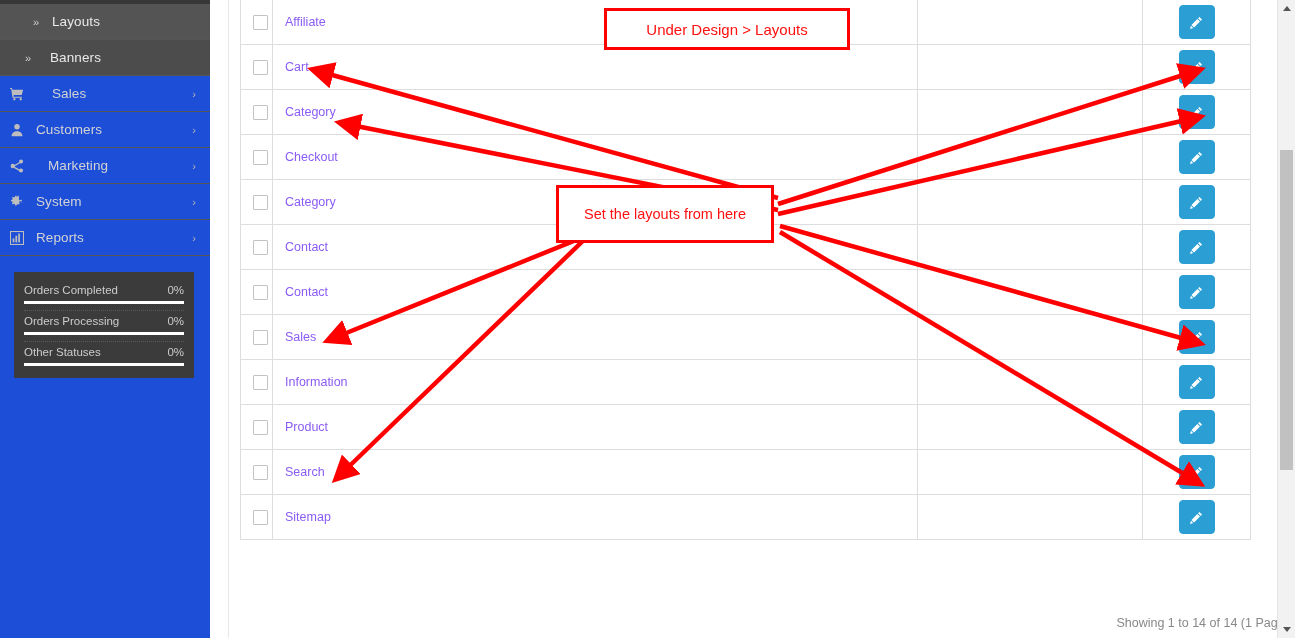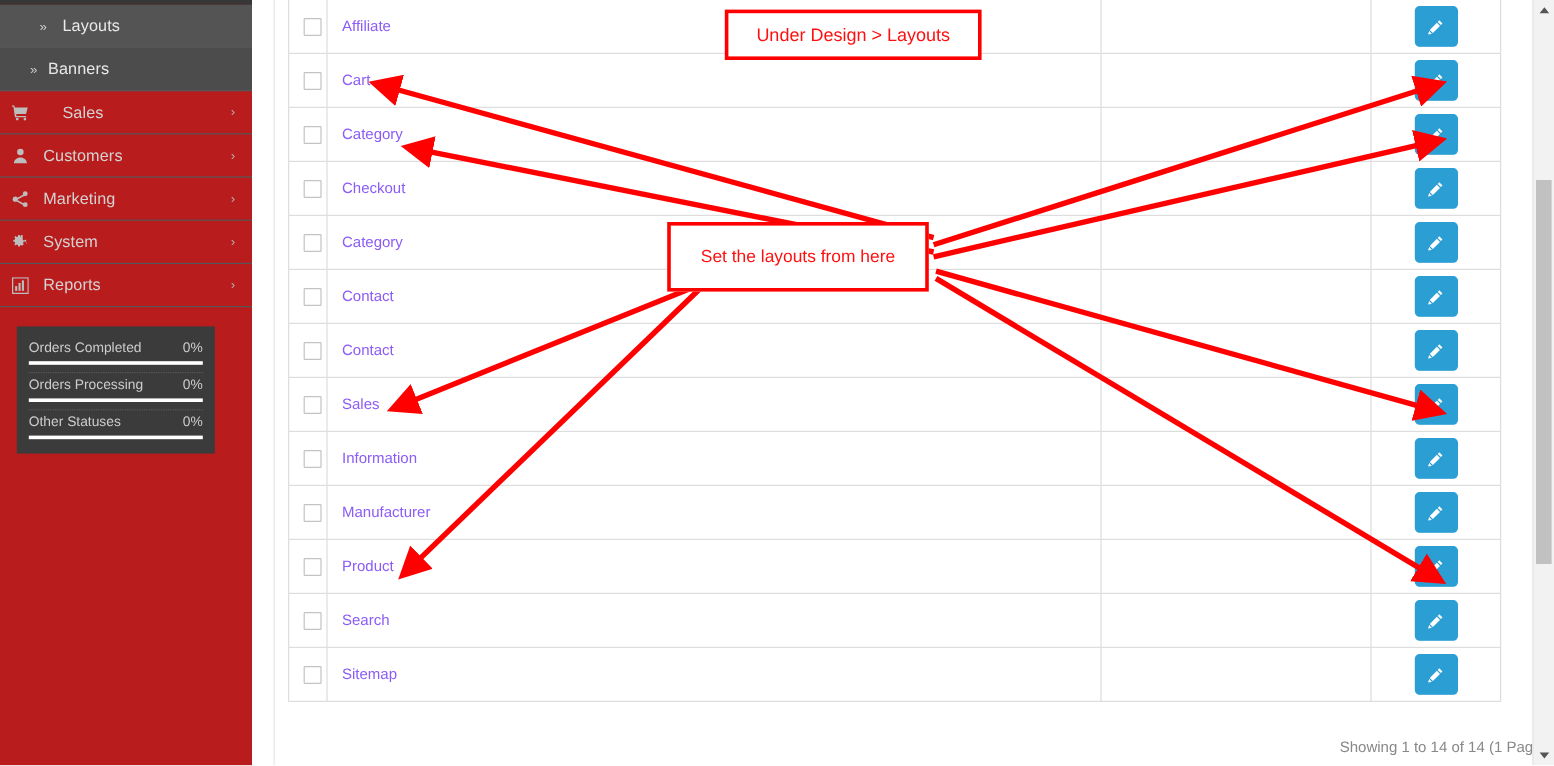--- a/index.html
+++ b/index.html
@@ -15,21 +15,21 @@
     overflow: hidden;
     background: #ffffff;
   }
 
   
   #sidebar {
     position: absolute;
     left: 0; top: 0;
     width: 210px;
     height: 638px;
-    background: #b91c1c;
+    background: #1d4ed8;
     overflow: hidden;
   }
   #sidebar-topstrip {
     height: 4px;
     background: #373737;
   }
   .nav-item {
     position: relative;
     height: 36px;
     line-height: 36px;
@@ -86,21 +86,21 @@
     position: absolute;
     right: 14px;
     top: 0;
     font-size: 11px;
     color: #b5b5b5;
     line-height: 36px;
   }
 
   
   #stats-panel {
-    margin: 16px 31px 0 14px;
+    margin: 16px 16px 0 14px;
     background: #3b3b3b;
     padding: 8px 10px 6px 10px;
     box-sizing: border-box;
   }
   .stat-row {
     padding: 4px 0 6px 0;
     border-bottom: 1px dotted #5a5a5a;
   }
   .stat-row:last-child { border-bottom: none; }
   .stat-head {
@@ -240,34 +240,34 @@
     background: #ffffff;
     color: #ff1010;
     display: flex;
     align-items: center;
     justify-content: center;
     font-size: 15px;
     font-family: "Liberation Sans", sans-serif;
     box-sizing: border-box;
     white-space: nowrap;
   }
-  #annot-top { left: 604px; top: 8px; width: 214px; height: 42px; }
+  #annot-top { left: 604px; top: 8px; width: 246px; height: 42px; }
   #annot-mid { left: 556px; top: 185px; width: 218px; height: 58px; font-size: 14.5px; }
 </style>
 </head>
 <body>
 
 <div id="screen">
 
   <div id="sidebar">
     <div id="sidebar-topstrip"></div>
 
     <div id="sidebar-sub">
         <div class="nav-item sub active sub-indent-1"><span class="chev-prefix">»</span><span class="nav-label" style="margin-left: 10px;">Layouts</span></div>
-        <div class="nav-item sub sub-indent-2"><span class="chev-prefix">»</span><span class="nav-label" style="margin-left: 6px;">Banners</span></div>
+        <div class="nav-item sub sub-indent-2"><span class="chev-prefix">»</span><span class="nav-label" style="margin-left: 16px;">Banners</span></div>
       </div>
     <div id="sidebar-top">
         <div class="nav-item top"><span class="nav-icon-wrap">
             <span class="nav-icon">
               <svg xmlns="http://www.w3.org/2000/svg" width="14" height="14" viewBox="0 0 16 16" fill="currentColor">
                 <path d="M0 1h2.2l.5 2H15l-1.6 6.2H4.3L3.9 11h9.6v1.2H2.8L1.4 2.2H0z"></path>
                 <circle cx="5" cy="14" r="1.3"></circle>
                 <circle cx="12.3" cy="14" r="1.3"></circle>
               </svg>
             </span>
@@ -282,21 +282,21 @@
           </span><span class="nav-label" style="margin-left: 4px;">Customers</span><span class="nav-caret">›</span></div>
         <div class="nav-item top"><span class="nav-icon-wrap">
             <span class="nav-icon">
               <svg xmlns="http://www.w3.org/2000/svg" width="14" height="14" viewBox="0 0 16 16" fill="currentColor">
                 <circle cx="12.6" cy="2.8" r="2.3"></circle>
                 <circle cx="12.6" cy="13.2" r="2.3"></circle>
                 <circle cx="3.2" cy="8" r="2.5"></circle>
                 <path d="M4.6 7l7-4 .8 1.4-7 4zM5.4 8.9l7 4-.8 1.4-7-4z"></path>
               </svg>
             </span>
-          </span><span class="nav-label" style="margin-left: 4px;">Marketing</span><span class="nav-caret">›</span></div>
+          </span><span class="nav-label" style="margin-left: 16px;">Marketing</span><span class="nav-caret">›</span></div>
         <div class="nav-item top"><span class="nav-icon-wrap">
             <span class="nav-icon">
               <svg xmlns="http://www.w3.org/2000/svg" width="14" height="14" viewBox="0 0 16 16" fill="currentColor">
                 <path d="M8 5.2A2.8 2.8 0 1 0 8 10.8 2.8 2.8 0 0 0 8 5.2zm6.8 3.7l-1.4-.2a5.6 5.6 0 0 0-.5-1.3l.9-1.1-1.1-1.1-1.1.9a5.6 5.6 0 0 0-1.3-.5L10.1.9H8.5l-.2 1.4H7.7L7.5.9H5.9l-.2 1.4a5.6 5.6 0 0 0-1.3.5l-1.1-.9-1.1 1.1.9 1.1a5.6 5.6 0 0 0-.5 1.3l-1.4.2v1.6l1.4.2c.1.5.3.9.5 1.3l-.9 1.1 1.1 1.1 1.1-.9c.4.2.8.4 1.3.5l.2 1.4h1.6l.2-1.4c.5-.1.9-.3 1.3-.5l1.1.9 1.1-1.1-.9-1.1c.2-.4.4-.8.5-1.3l1.4-.2z"></path>
               </svg>
             </span>
           </span><span class="nav-label" style="margin-left: 4px;">System</span><span class="nav-caret">›</span></div>
         <div class="nav-item top"><span class="nav-icon-wrap">
             <span class="nav-icon">
               <svg xmlns="http://www.w3.org/2000/svg" width="14" height="14" viewBox="0 0 16 16" fill="currentColor">
@@ -443,32 +443,20 @@
               <td class="col-act"><span class="edit-btn">
                   <span>
                     <svg xmlns="http://www.w3.org/2000/svg" width="13" height="13" viewBox="0 0 16 16" fill="#ffffff">
                       <path d="M11.6 1.2l3.2 3.2-1.6 1.6-3.2-3.2zM9.1 3.7l3.2 3.2-7.3 7.3-3.2-3.2zM1.2 12.1L0 16l3.9-1.2z"></path>
                     </svg>
                   </span>
                 </span></td>
             </tr>
             <tr>
               <td class="col-check"><span class="chk"></span></td>
-              <td class="col-name">Manufacturer</td>
-              <td class="col-mid"></td>
-              <td class="col-act"><span class="edit-btn">
-                  <span>
-                    <svg xmlns="http://www.w3.org/2000/svg" width="13" height="13" viewBox="0 0 16 16" fill="#ffffff">
-                      <path d="M11.6 1.2l3.2 3.2-1.6 1.6-3.2-3.2zM9.1 3.7l3.2 3.2-7.3 7.3-3.2-3.2zM1.2 12.1L0 16l3.9-1.2z"></path>
-                    </svg>
-                  </span>
-                </span></td>
-            </tr>
-            <tr>
-              <td class="col-check"><span class="chk"></span></td>
               <td class="col-name">Product</td>
               <td class="col-mid"></td>
               <td class="col-act"><span class="edit-btn">
                   <span>
                     <svg xmlns="http://www.w3.org/2000/svg" width="13" height="13" viewBox="0 0 16 16" fill="#ffffff">
                       <path d="M11.6 1.2l3.2 3.2-1.6 1.6-3.2-3.2zM9.1 3.7l3.2 3.2-7.3 7.3-3.2-3.2zM1.2 12.1L0 16l3.9-1.2z"></path>
                     </svg>
                   </span>
                 </span></td>
             </tr>

